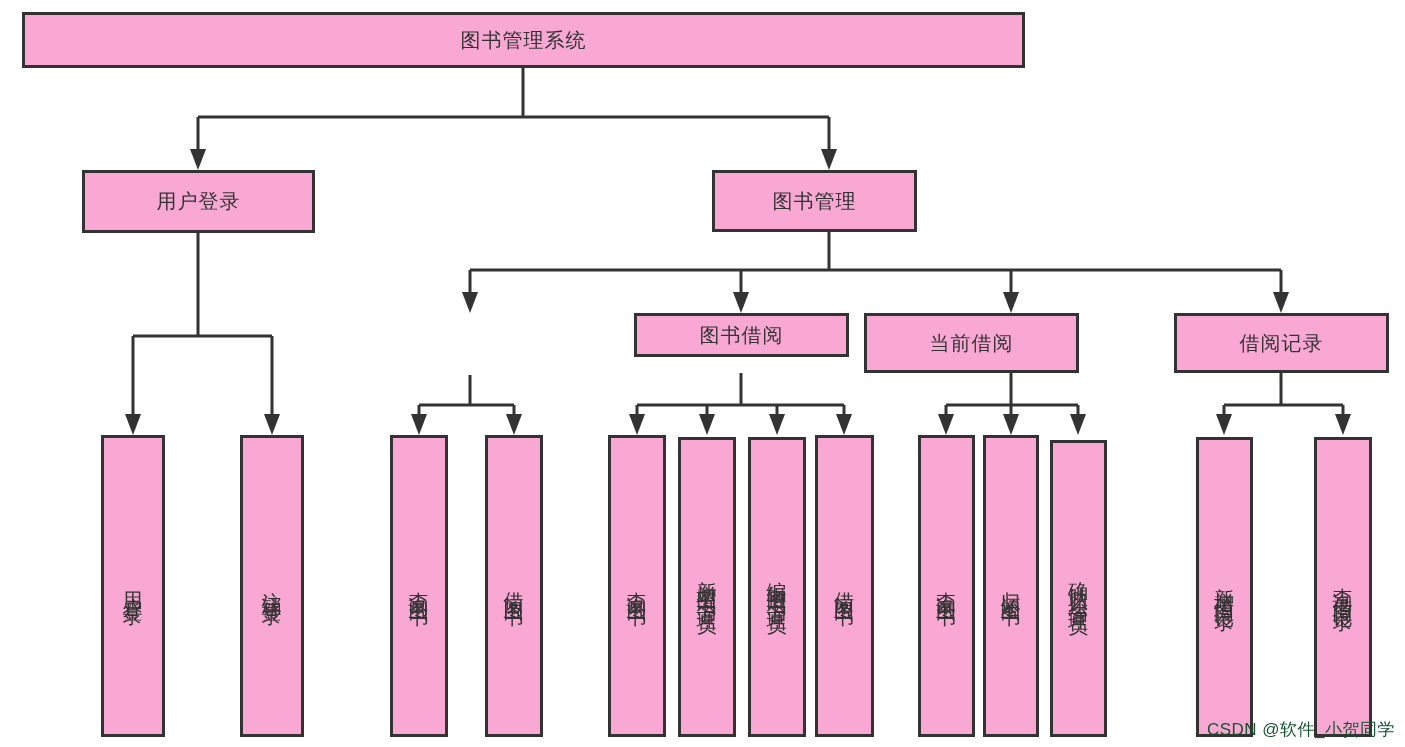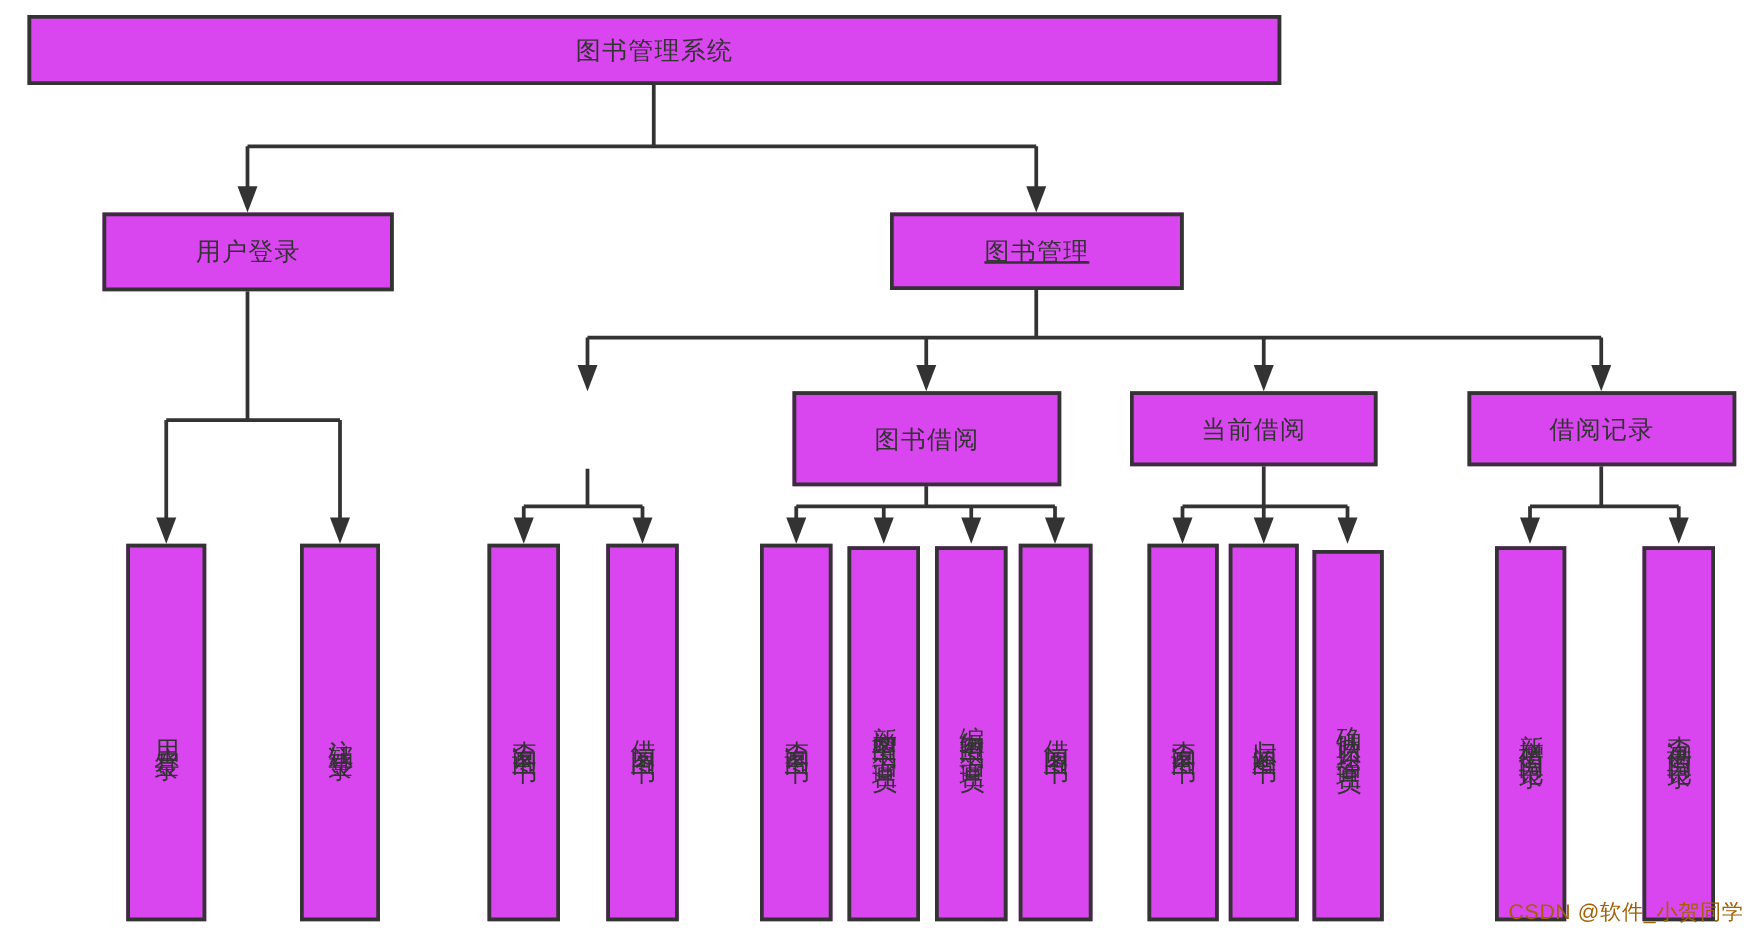--- a/index.html
+++ b/index.html
@@ -14,21 +14,21 @@
   svg.wires {
     position:absolute;
     left:0; top:0;
     width:1405px; height:747px;
     pointer-events:none;
   }
   .node {
     position:absolute;
     box-sizing:border-box;
     border:3px solid #333333;
-    background:#d946ef;
+    background:#f9a8d4;
     color:#333333;
     display:flex;
     align-items:center;
     justify-content:center;
     text-align:center;
   }
   .h-node {
     font-size:20px;
     letter-spacing:1px;
     white-space:nowrap;
@@ -38,21 +38,21 @@
     text-orientation:mixed;
     font-size:20px;
     letter-spacing:5px;
     line-height:1;
   }
   .watermark {
     position:absolute;
     right:10px;
     bottom:6px;
     font-size:17px;
-    color:#a16207;
+    color:#14532d;
     letter-spacing:0.5px;
     white-space:nowrap;
   }
 </style>
 </head>
 <body>
 
 <div class="stage">
 
   <svg class="wires" viewBox="0 0 1405 747" xmlns="http://www.w3.org/2000/svg">
@@ -91,24 +91,24 @@
       <polygon points="1011,435 1003,414 1019,414"></polygon>
       <polygon points="1078,435 1070,414 1086,414"></polygon>
       <polygon points="1224,435 1216,414 1232,414"></polygon>
       <polygon points="1343,435 1335,414 1351,414"></polygon>
     </g>
   </svg>
 
   <div class="node h-node" style="left:22px; top:12px; width:1003px; height:56px;">图书管理系统</div>
 
   <div class="node h-node" style="left:82px; top:170px; width:233px; height:63px;">用户登录</div>
-  <div class="node h-node" style="left:712px; top:170px; width:235px; height:62px;text-decoration:underline;">图书管理</div>
+  <div class="node h-node" style="left:712px; top:170px; width:205px; height:62px;">图书管理</div>
 
-  <div class="node h-node" style="left:634px; top:313px; width:215px; height:76px;">图书借阅</div>
-  <div class="node h-node" style="left:904px; top:313px; width:198px; height:60px;">当前借阅</div>
+  <div class="node h-node" style="left:634px; top:313px; width:215px; height:44px;">图书借阅</div>
+  <div class="node h-node" style="left:864px; top:313px; width:215px; height:60px;">当前借阅</div>
   <div class="node h-node" style="left:1174px; top:313px; width:215px; height:60px;text-align:right;">借阅记录</div>
 
   <div class="node v-node" style="left:101px; top:435px; width:64px; height:302px;">用户登录</div>
   <div class="node v-node" style="left:240px; top:435px; width:64px; height:302px;">注销登录</div>
 
   <div class="node v-node" style="left:390px; top:435px; width:58px; height:302px;">查询图书</div>
   <div class="node v-node" style="left:485px; top:435px; width:58px; height:302px;">借阅图书</div>
 
   <div class="node v-node" style="left:608px; top:435px; width:58px; height:302px;">查询图书</div>
   <div class="node v-node" style="left:678px; top:437px; width:58px; height:300px;">新增图书（管理员）</div>

